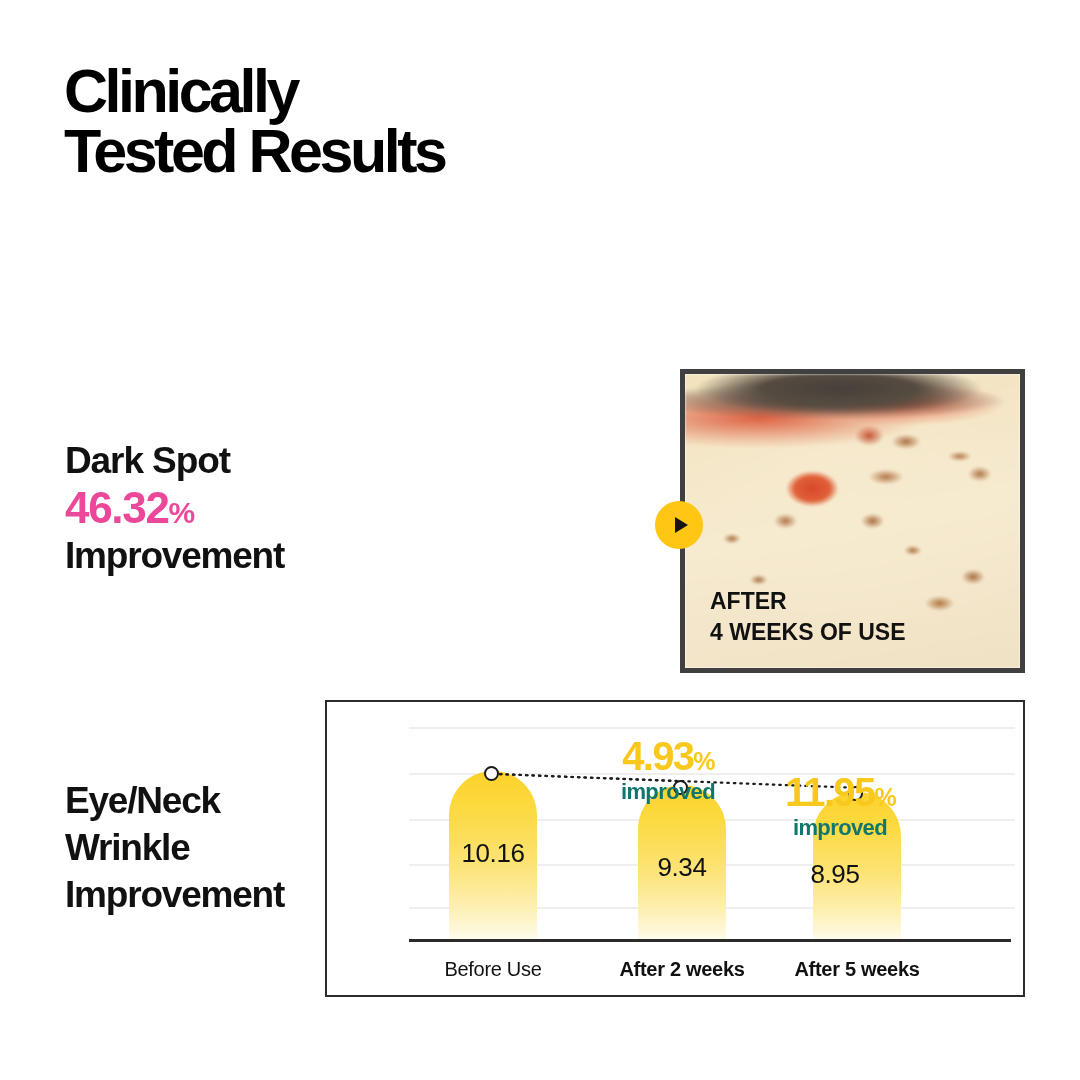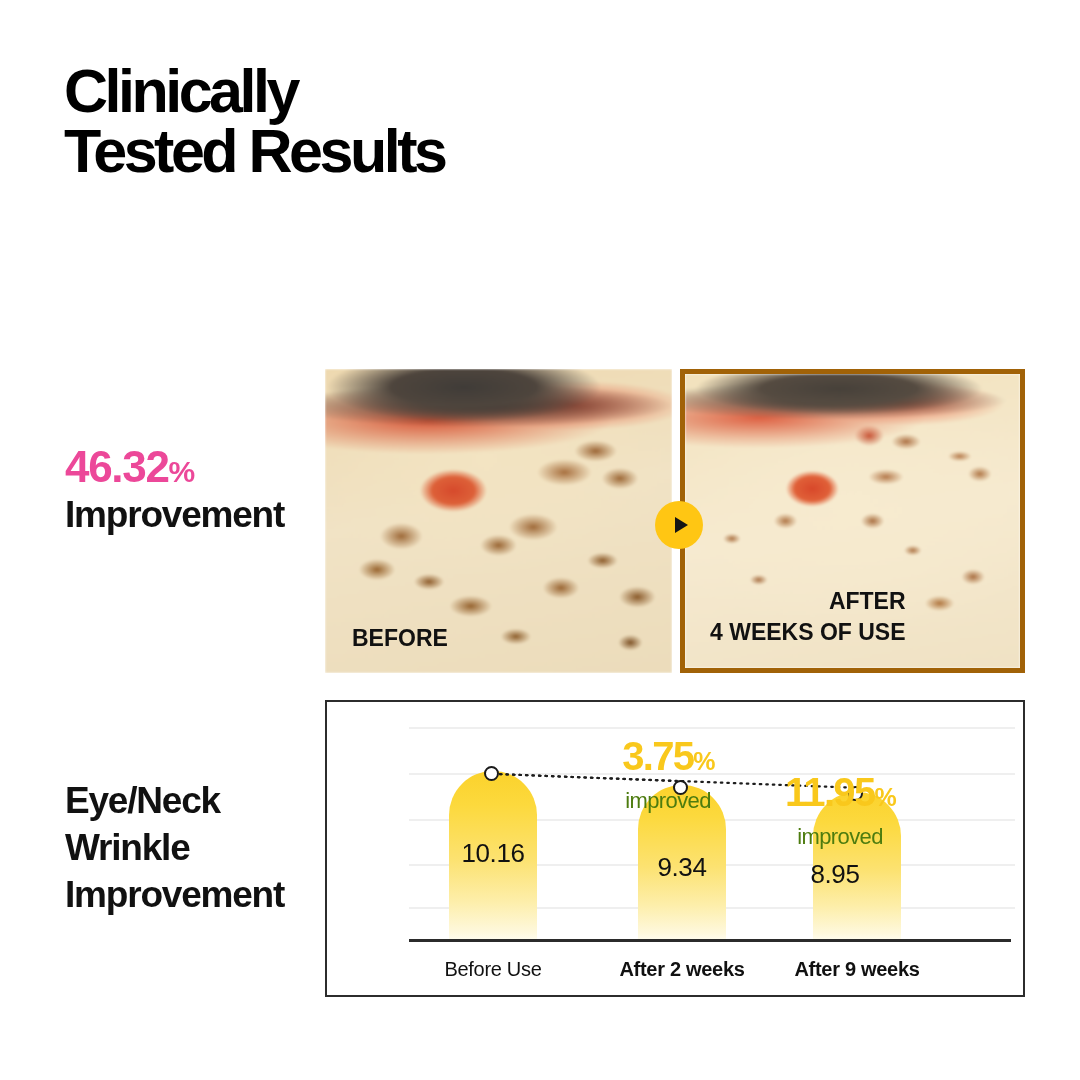--- a/index.html
+++ b/index.html
@@ -60,22 +60,21 @@
     position:absolute;
     left:325px; top:369px;
     width:700px; height:304px;
   }
   .photo{
     position:absolute; top:0; height:304px; overflow:hidden;
   }
   .photo.before{ left:0;   width:347px; }
   .photo.after {
     left:355px; width:345px;
-    border:5px solid #a16207;
-    text-align:right;
+    border:5px solid #404040;
   }
   .skin{
     position:absolute; inset:0;
     background:#e8cfa4;
   }
   
   .skin.b{
     background-image:
       radial-gradient(ellipse 55% 16% at 40% 6%,  #403c38 0%, #4e453d 38%, rgba(120,90,70,0) 72%),
       radial-gradient(ellipse 70% 9%  at 44% 12%, #2f2b28 0%, rgba(80,60,50,0) 80%),
@@ -208,46 +207,43 @@
   }
   .callout .big{
     display:block;
     font-size:40px; font-weight:bold;
     color:#F9C81C; letter-spacing:-1.7px;
     line-height:1.02;
   }
   .callout .big .sym{ font-size:25px; }
   .callout .sub{
     display:block;
-    font-size:22px; font-weight:normal; color:#4d7c0f;
-    letter-spacing:-0.6px; margin-top:11px;
+    font-size:22px; font-weight:bold; color:#0f766e;
+    letter-spacing:-0.6px; margin-top:2px;
   }
 </style>
 </head>
 <body>
 
 <div class="headline">Clinically
 Tested Results</div>
 
 <div class="darkspot-block">
+  <div class="ds-line1">Dark Spot</div>
   <div class="ds-pct">
     <span>46.32</span><span class="sym">%</span>
   </div>
   <div class="ds-line3">Improvement</div>
 </div>
 
 <div class="eyeneck-block">Eye/Neck
 Wrinkle
 Improvement</div>
 
 <div class="photos">
-  <div class="photo before">
-    <div class="skin b"></div>
-    <div class="photo-label before">BEFORE</div>
-  </div>
   <div class="photo after">
     <div class="skin a"></div>
     <div class="photo-label after">AFTER
 4 WEEKS OF USE</div>
   </div>
 </div>
 <div class="play-badge">
   <div class="tri"></div>
 </div>
 
@@ -268,26 +264,26 @@
         <div class="bar" style="left: 122px; width: 88px; height: 170.793px;"></div>
         <div class="bar-val" style="left: 106px; width: 120px; bottom: 125.793px;">10.16</div>
         <div class="cat" style="left: 86px; width: 160px;">Before Use</div>
         <div class="marker" style="left: 156.5px; bottom: 214.293px;"></div>
         <div class="bar" style="left: 311px; width: 88px; height: 157.009px;"></div>
         <div class="bar-val" style="left: 295px; width: 120px; bottom: 112.009px;">9.34</div>
         <div class="cat b" style="left: 275px; width: 160px;">After 2 weeks</div>
         <div class="marker" style="left: 345.5px; bottom: 200.509px;"></div>
         <div class="bar" style="left: 486px; width: 88px; height: 150.453px;"></div>
         <div class="bar-val" style="left: 448px; width: 120px; bottom: 105.453px;">8.95</div>
-        <div class="cat b" style="left: 450px; width: 160px;">After 9 weeks</div>
+        <div class="cat b" style="left: 450px; width: 160px;">After 5 weeks</div>
         <div class="marker" style="left: 520.5px; bottom: 193.953px;"></div>
       </div>
     <div class="axis" style="bottom:53px;"></div>
   </div>
 <div class="callout" style="left: 246px; top: 34px; width: 190px;">
-      <span class="big"><span>3.75</span><span class="sym">%</span></span>
+      <span class="big"><span>4.93</span><span class="sym">%</span></span>
       <span class="sub">improved</span>
     </div>
     <div class="callout" style="left: 418px; top: 70px; width: 190px;">
       <span class="big"><span>11.95</span><span class="sym">%</span></span>
       <span class="sub">improved</span>
     </div>
   </div>
 
 </body></html>

